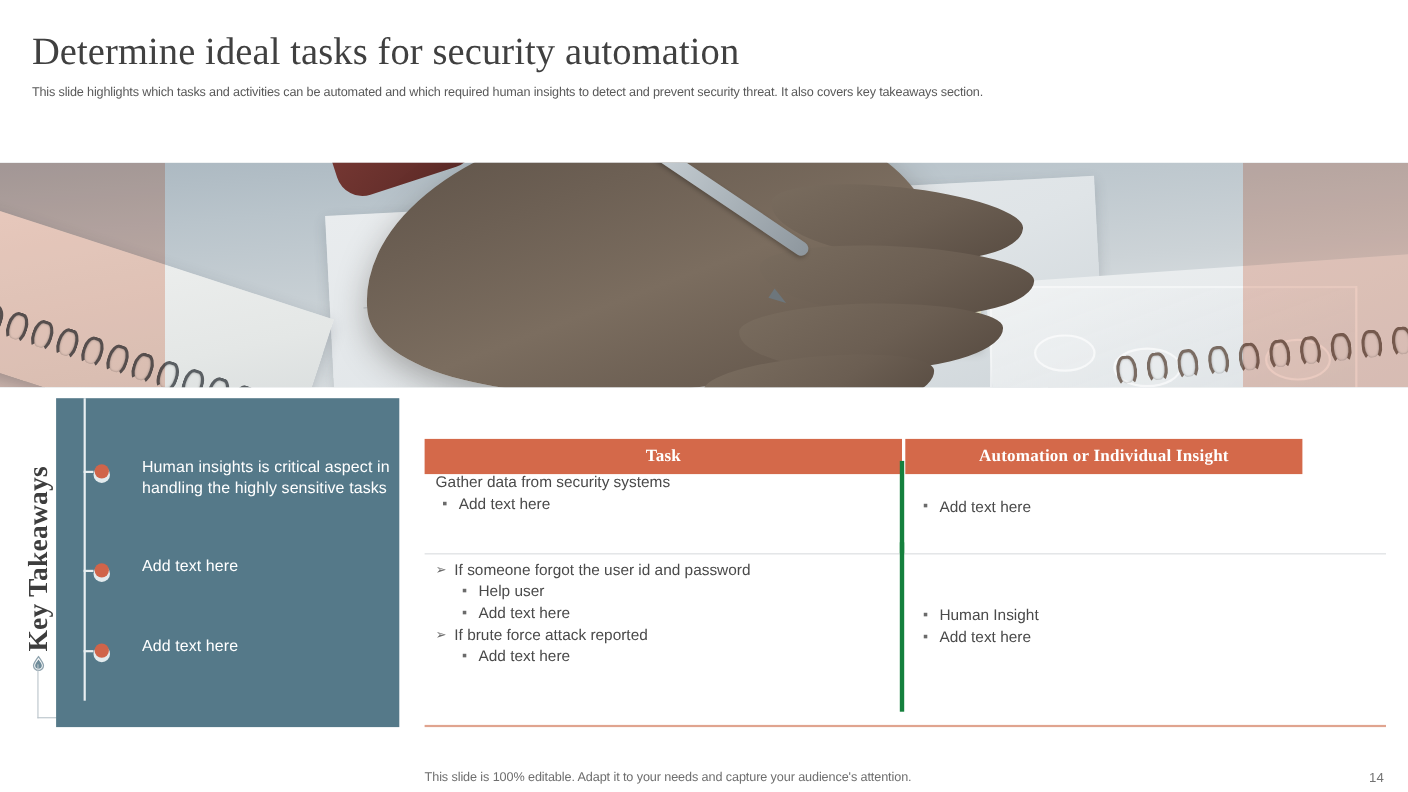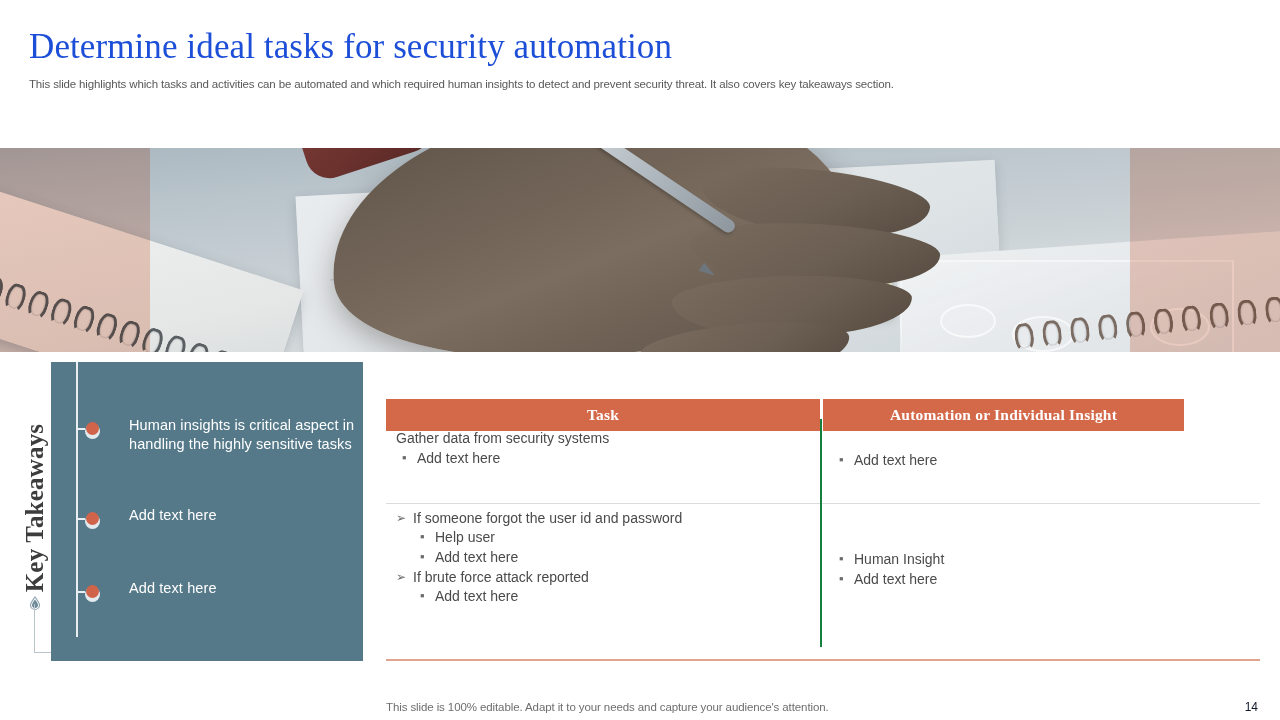--- a/index.html
+++ b/index.html
@@ -18,21 +18,21 @@
 
   
   #slide-title {
     position: absolute;
     left: 29px;
     top: 26px;
     font-family: "Liberation Serif", serif;
     font-size: 35px;
     line-height: 42px;
     font-weight: 400;
-    color: #1d4ed8;
+    color: #404040;
     letter-spacing: 0.1px;
     white-space: nowrap;
   }
   #slide-subtitle {
     position: absolute;
     left: 29px;
     top: 76px;
     font-size: 11.5px;
     line-height: 16px;
     color: #595959;
@@ -323,21 +323,21 @@
   }
   #trow-0 { top: 32px; height: 84px; }
   #trow-1 { top: 106px; height: 154px; }
 
   .cell {
     position: absolute;
     top: 0;
     height: 100%;
     box-sizing: border-box;
   }
-  .cell-left  { left: 0px;   width: 436px; border-right: 2px solid #15803d; }
+  .cell-left  { left: 0px;   width: 436px; border-right: 4px solid #15803d; }
   .cell-right { left: 437px; width: 437px; }
 
   .row-divider {
     position: absolute;
     left: 0; width: 874px; height: 1px;
     background: #d9dcde;
   }
   #divider-0 { top: 116px; }
   #table-bottom-border {
     position: absolute;
@@ -412,21 +412,21 @@
     font-size: 11.5px;
     color: #6e6e6e;
     letter-spacing: -.1px;
     white-space: nowrap;
   }
   #page-number {
     position: absolute;
     right: 22px;
     top: 700px;
     font-size: 12px;
-    color: #0f172a;
+    color: #737373;
   }
 </style>
 </head>
 <body>
 
 <div id="slide-title">Determine ideal tasks for security automation</div>
 <div id="slide-subtitle">This slide highlights which tasks and activities can be automated and which required human insights to detect and prevent security threat. It also covers key takeaways section.</div>
 
 <div id="banner">
   <div id="banner-photo">

